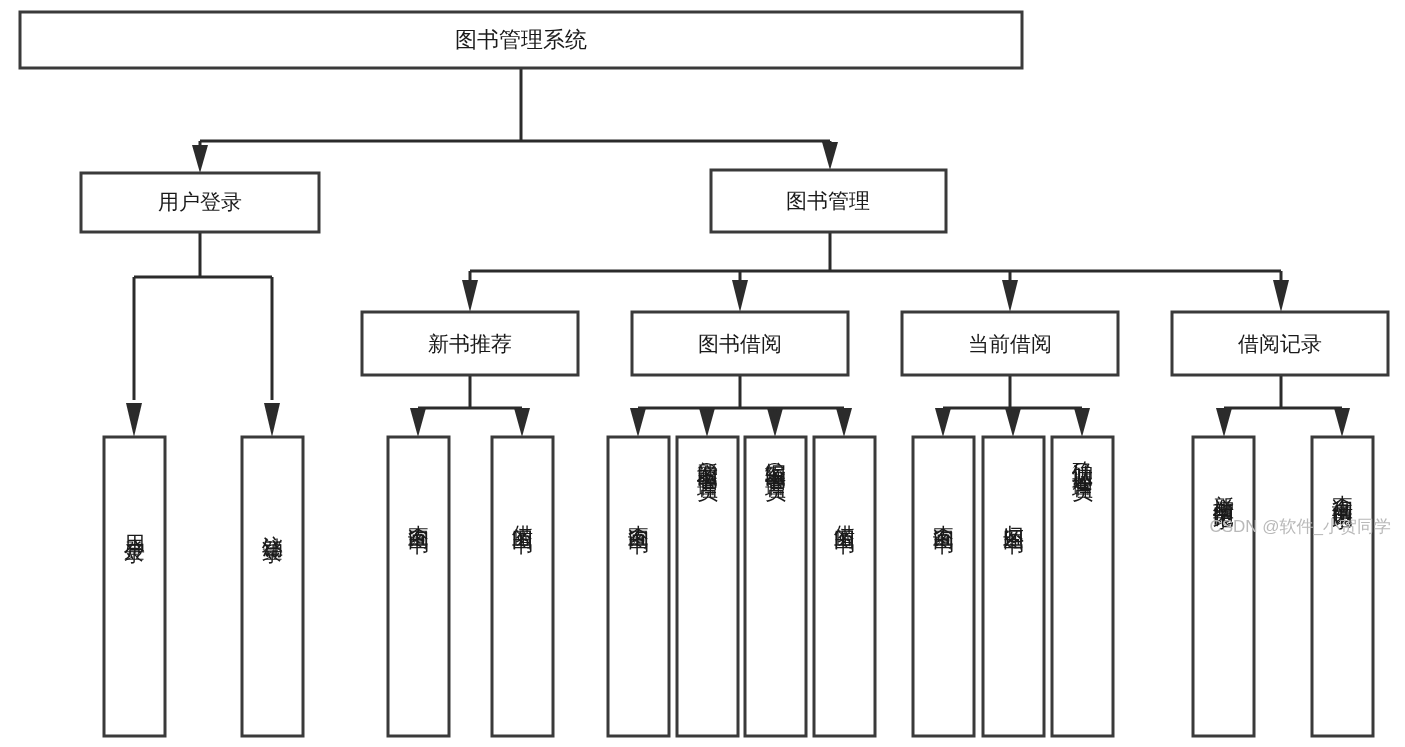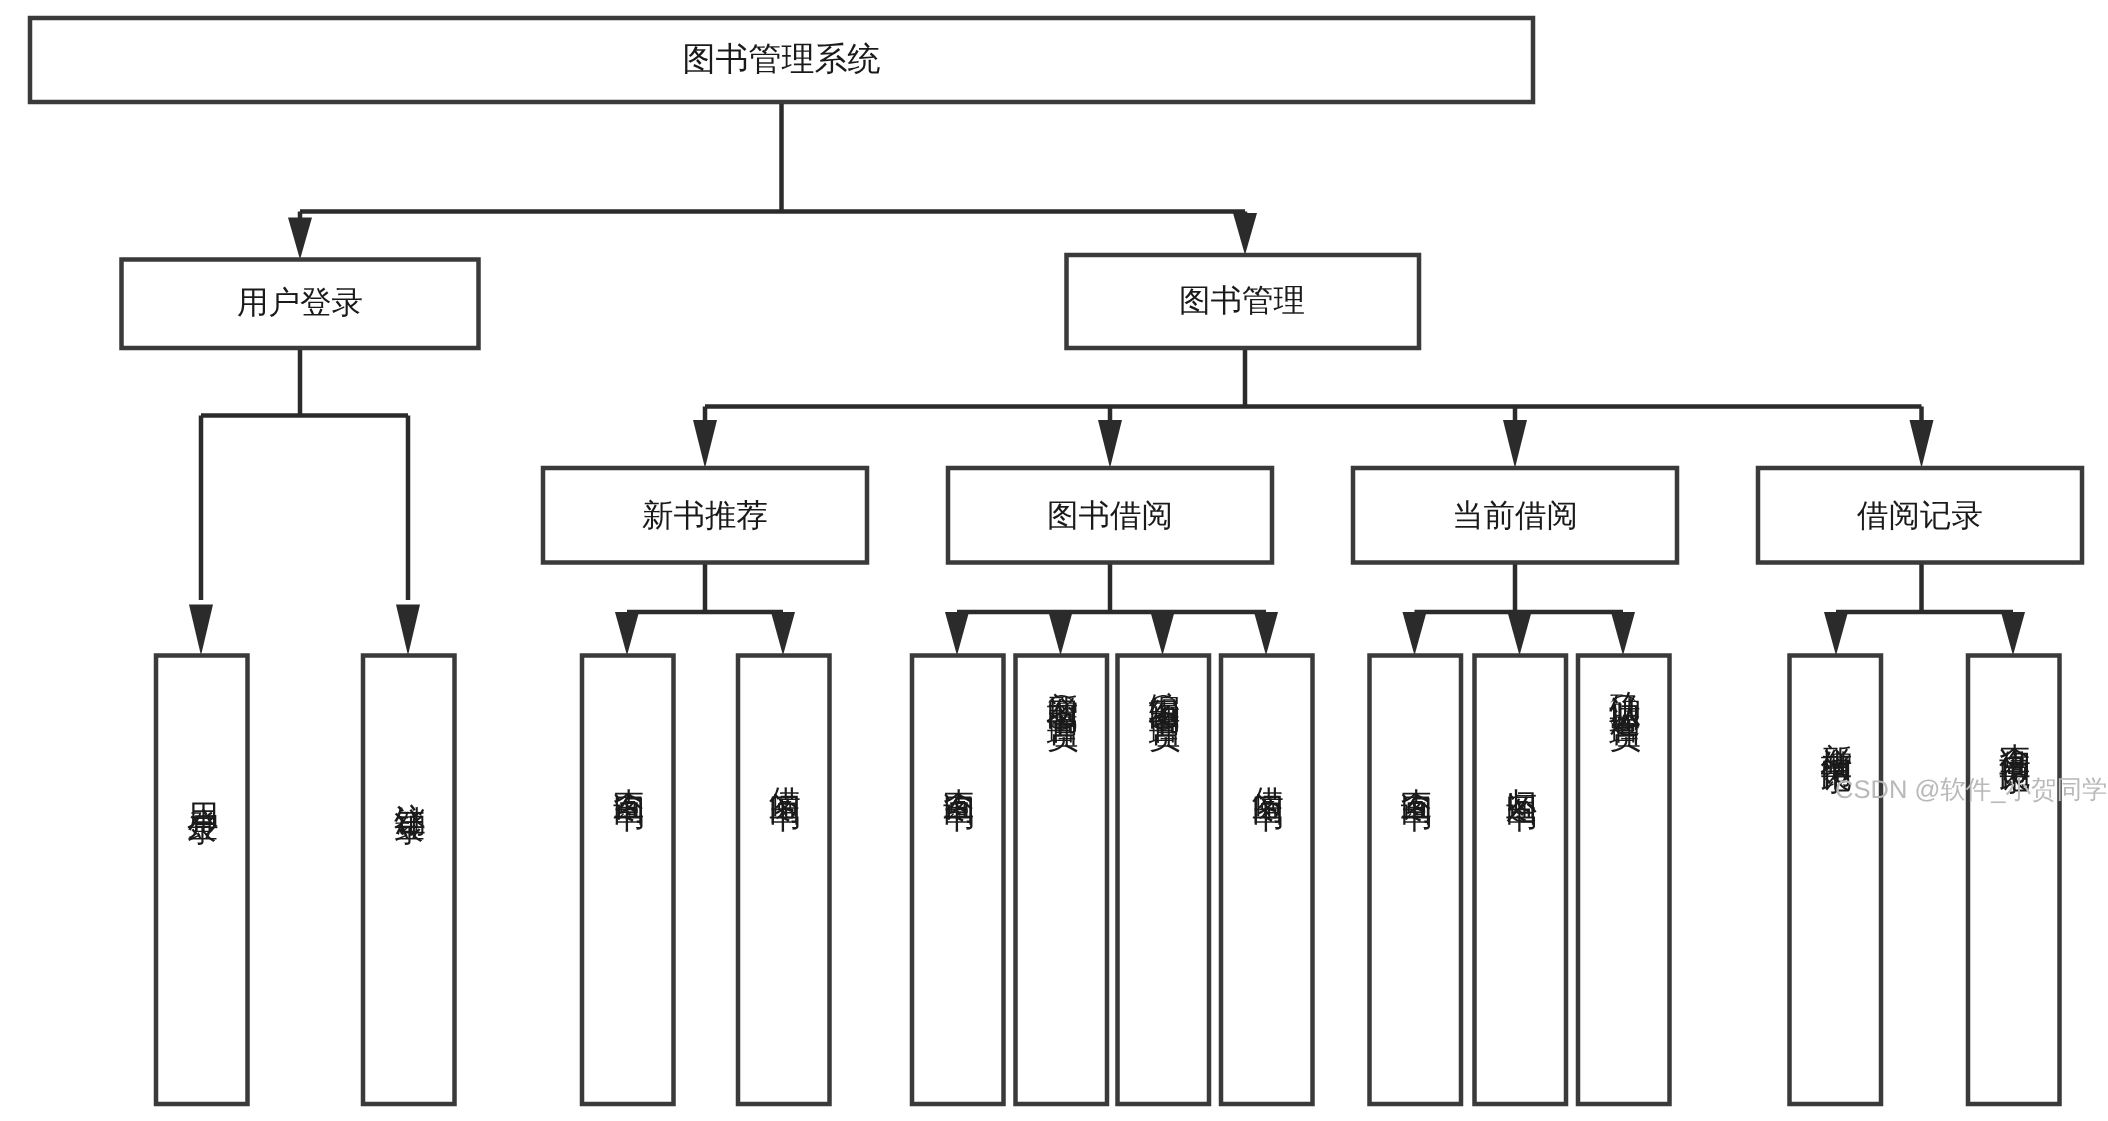--- a/index.html
+++ b/index.html
@@ -61,21 +61,21 @@
     font-size: 21px;
     line-height: 1.02;
     color: #1a1a1a;
     letter-spacing: 3px;
     white-space: nowrap;
     pointer-events: none;
     text-align: center;
   }
   .watermark {
     position: absolute;
-    right: 0;
+    right: 14px;
     bottom: 6px;
     font-family: "Liberation Sans", "DejaVu Sans", sans-serif;
     font-size: 17px;
     color: #b9b9b9;
     white-space: nowrap;
     margin-left: 20px;
   }
 </style>
 </head>
 <body>

